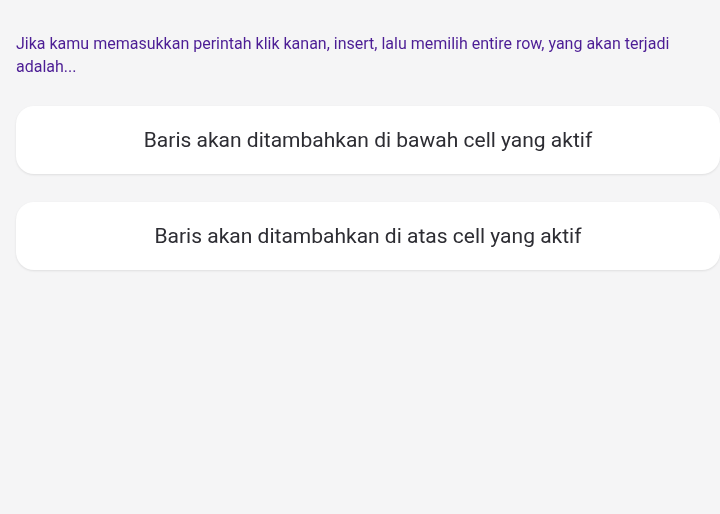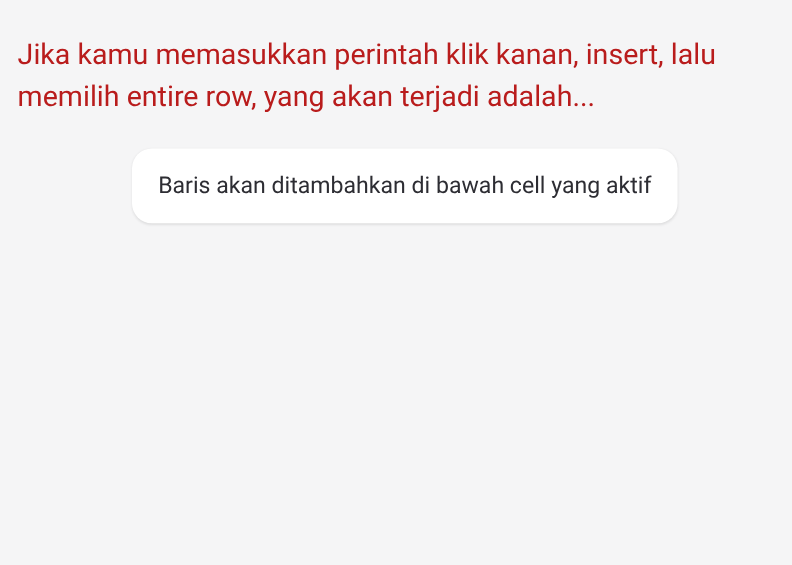--- a/index.html
+++ b/index.html
@@ -9,31 +9,30 @@
     }
     body {
       font-family: -apple-system, BlinkMacSystemFont, 'Segoe UI', Roboto, Helvetica, Arial, sans-serif;
       background-color: #f5f5f6;
       width: 720px;
       height: 514px;
       overflow: hidden;
     }
     .question-text {
       padding: 32px 16px 28px 16px;
-      font-size: 26px;
+      font-size: 16px;
       line-height: 1.45;
-      color: #b91c1c;
+      color: #4c1d95;
       font-weight: 400;
     }
     .options {
       display: flex;
       flex-direction: column;
       gap: 28px;
       padding: 0 0 0 16px;
-      align-items: center;
     }
     .option {
       background-color: #ffffff;
       border-radius: 18px;
       padding: 20px 24px;
       text-align: center;
       font-size: 21px;
       font-weight: 400;
       color: #2d2d33;
       box-shadow: 0 1px 3px rgba(0, 0, 0, 0.06), 0 1px 2px rgba(0, 0, 0, 0.04);
@@ -44,13 +43,14 @@
       justify-content: center;
     }
   </style>
 </head>
 <body>
 
 <div class="question-text">Jika kamu memasukkan perintah klik kanan, insert, lalu memilih entire row, yang akan terjadi adalah...</div>
 
 <div class="options">
   <div class="option">Baris akan ditambahkan di bawah cell yang aktif</div>
+  <div class="option">Baris akan ditambahkan di atas cell yang aktif</div>
 </div>
 
 </body></html>

